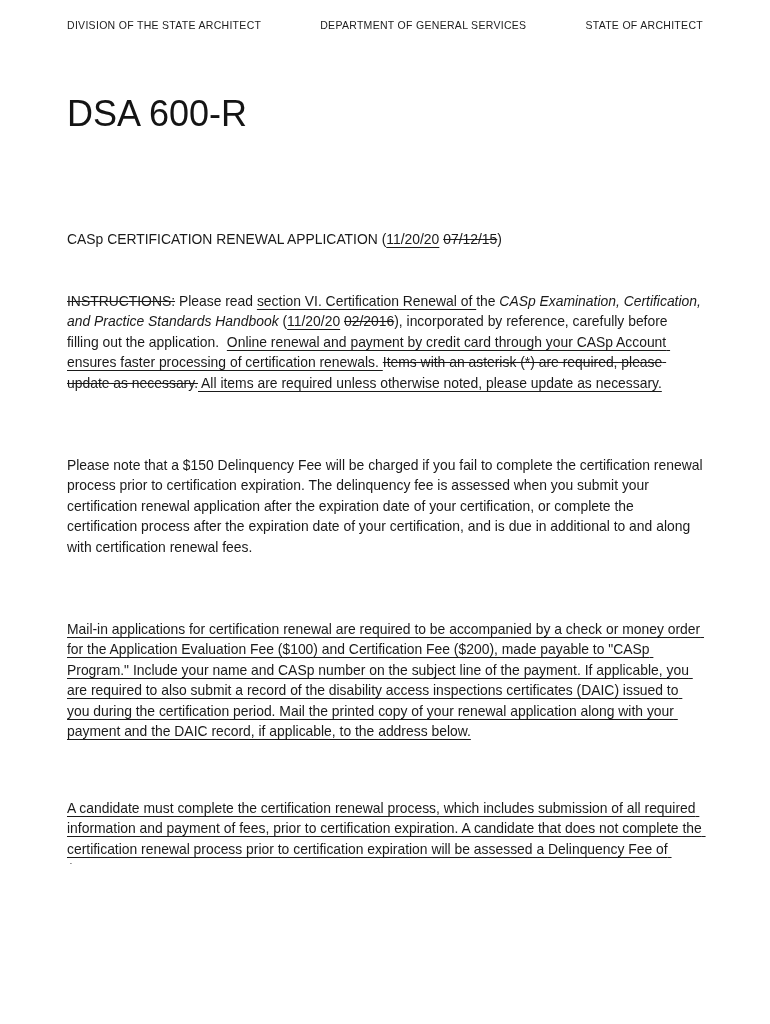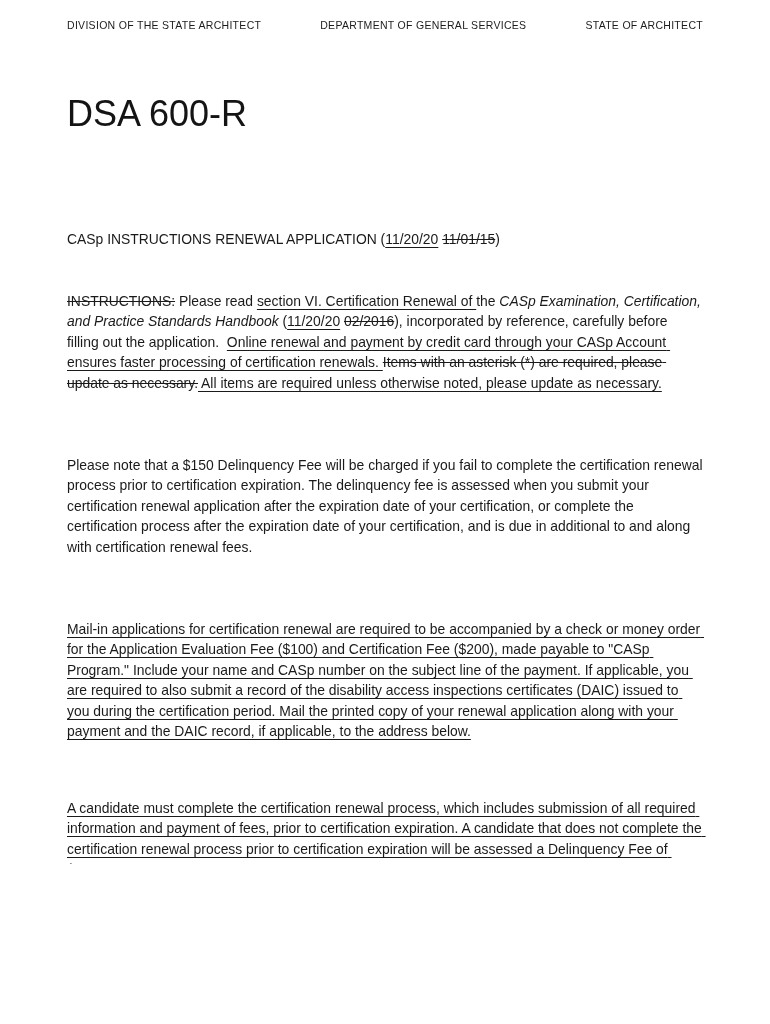--- a/index.html
+++ b/index.html
@@ -67,21 +67,21 @@
 
   <div class="doc-header">
     <span>DIVISION OF THE STATE ARCHITECT</span>
     <span>DEPARTMENT OF GENERAL SERVICES</span>
     <span>STATE OF ARCHITECT</span>
   </div>
 
   <h1 class="doc-title">DSA 600-R</h1>
 
   <div class="content">
-    <p><span>CASp INSTRUCTIONS RENEWAL APPLICATION (</span><span class="run-u">11/20/20</span><span> </span><span class="run-s">11/01/15</span><span>)</span></p>
+    <p><span>CASp CERTIFICATION RENEWAL APPLICATION (</span><span class="run-u">11/20/20</span><span> </span><span class="run-s">07/12/15</span><span>)</span></p>
     <p><span class="run-s">INSTRUCTIONS:</span><span> Please read </span><span class="run-u">section VI. Certification Renewal of </span><span>the </span><span class="run-i">CASp Examination, Certification, and Practice Standards Handbook</span><span> (</span><span class="run-u">11/20/20</span><span> </span><span class="run-s">02/2016</span><span>), incorporated by reference, carefully before filling out the application.  </span><span class="run-u">Online renewal and payment by credit card through your CASp Account ensures faster processing of certification renewals. </span><span class="run-s">Items with an asterisk (*) are required, please update as necessary.</span><span class="run-u"> All items are required unless otherwise noted, please update as necessary.</span></p>
     <p class="gap-lg"><span>Please note that a $150 Delinquency Fee will be charged if you fail to complete the certification renewal process prior to certification expiration. The delinquency fee is assessed when you submit your certification renewal application after the expiration date of your certification, or complete the certification process after the expiration date of your certification, and is due in additional to and along with certification renewal fees.</span></p>
     <p class="gap-lg"><span class="run-u">Mail-in applications for certification renewal are required to be accompanied by a check or money order for the Application Evaluation Fee ($100) and Certification Fee ($200), made payable to "CASp Program." Include your name and CASp number on the subject line of the payment. If applicable, you are required to also submit a record of the disability access inspections certificates (DAIC) issued to you during the certification period. Mail the printed copy of your renewal application along with your payment and the DAIC record, if applicable, to the address below.</span></p>
     <p class="gap-md"><span class="run-u">A candidate must complete the certification renewal process, which includes submission of all required information and payment of fees, prior to certification expiration. A candidate that does not complete the certification renewal process prior to certification expiration will be assessed a Delinquency Fee of $150.</span></p>
     <p class="gap-md"><span class="run-u">MAILING ADDRESS</span></p>
     
     
   </div>
 
   <div class="doc-footer">

